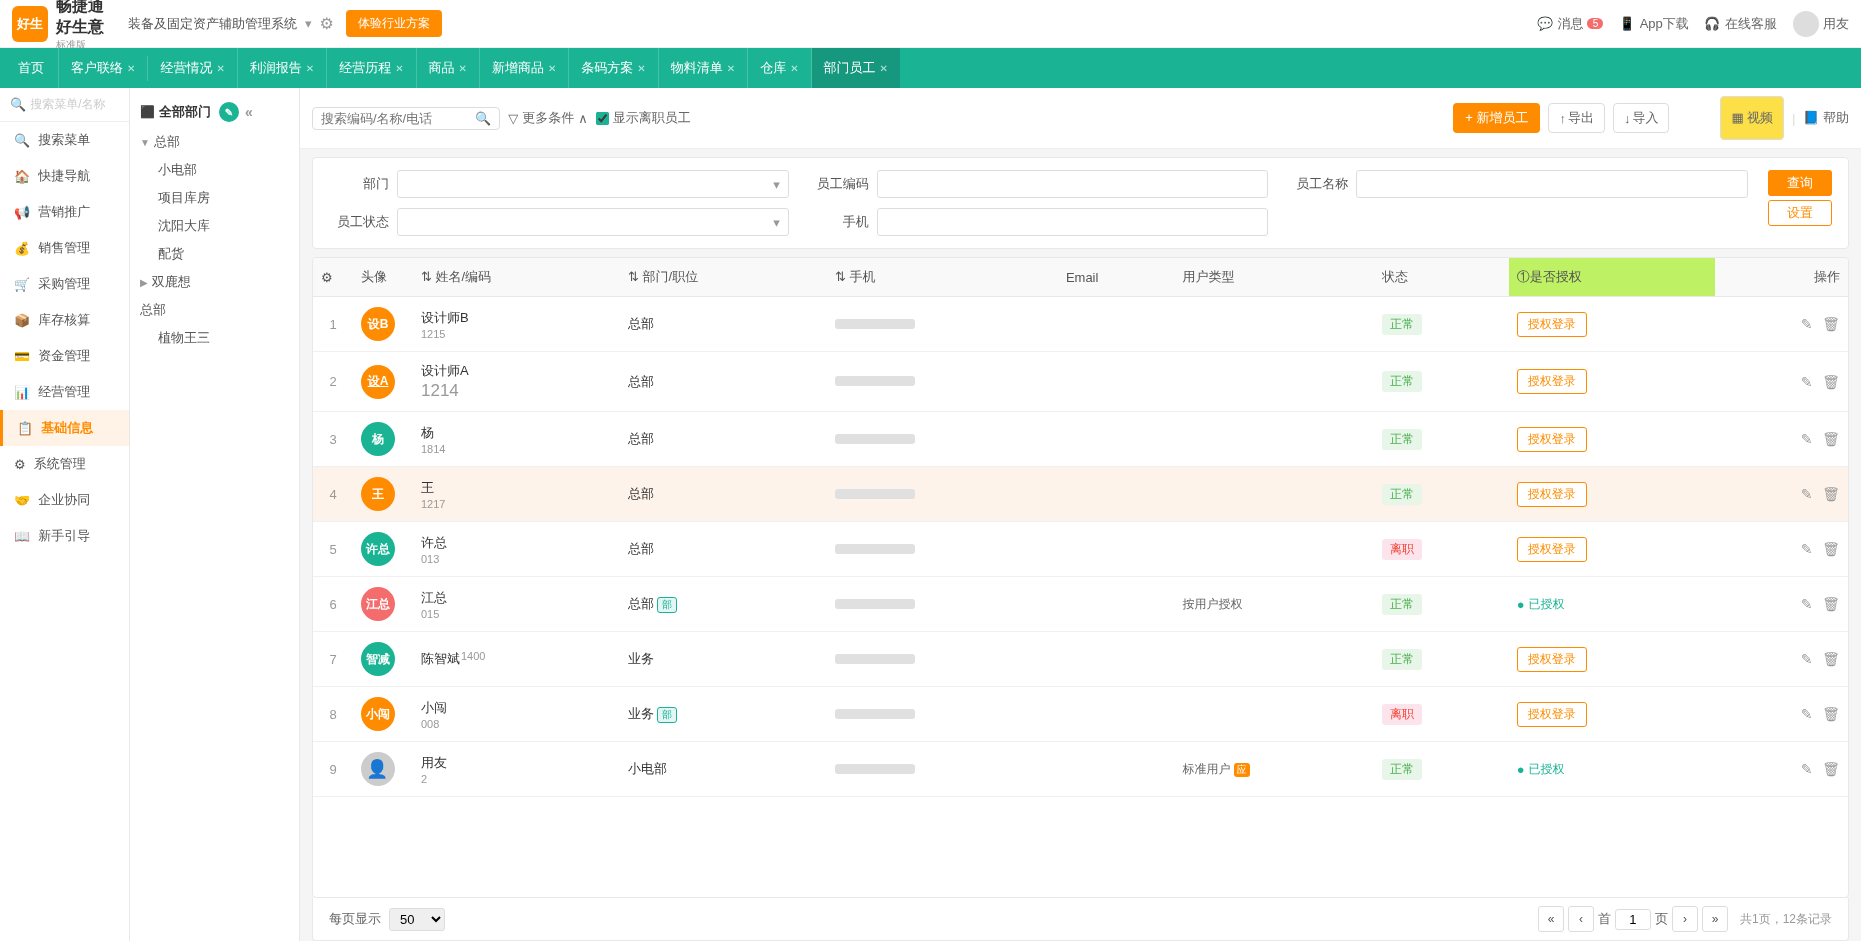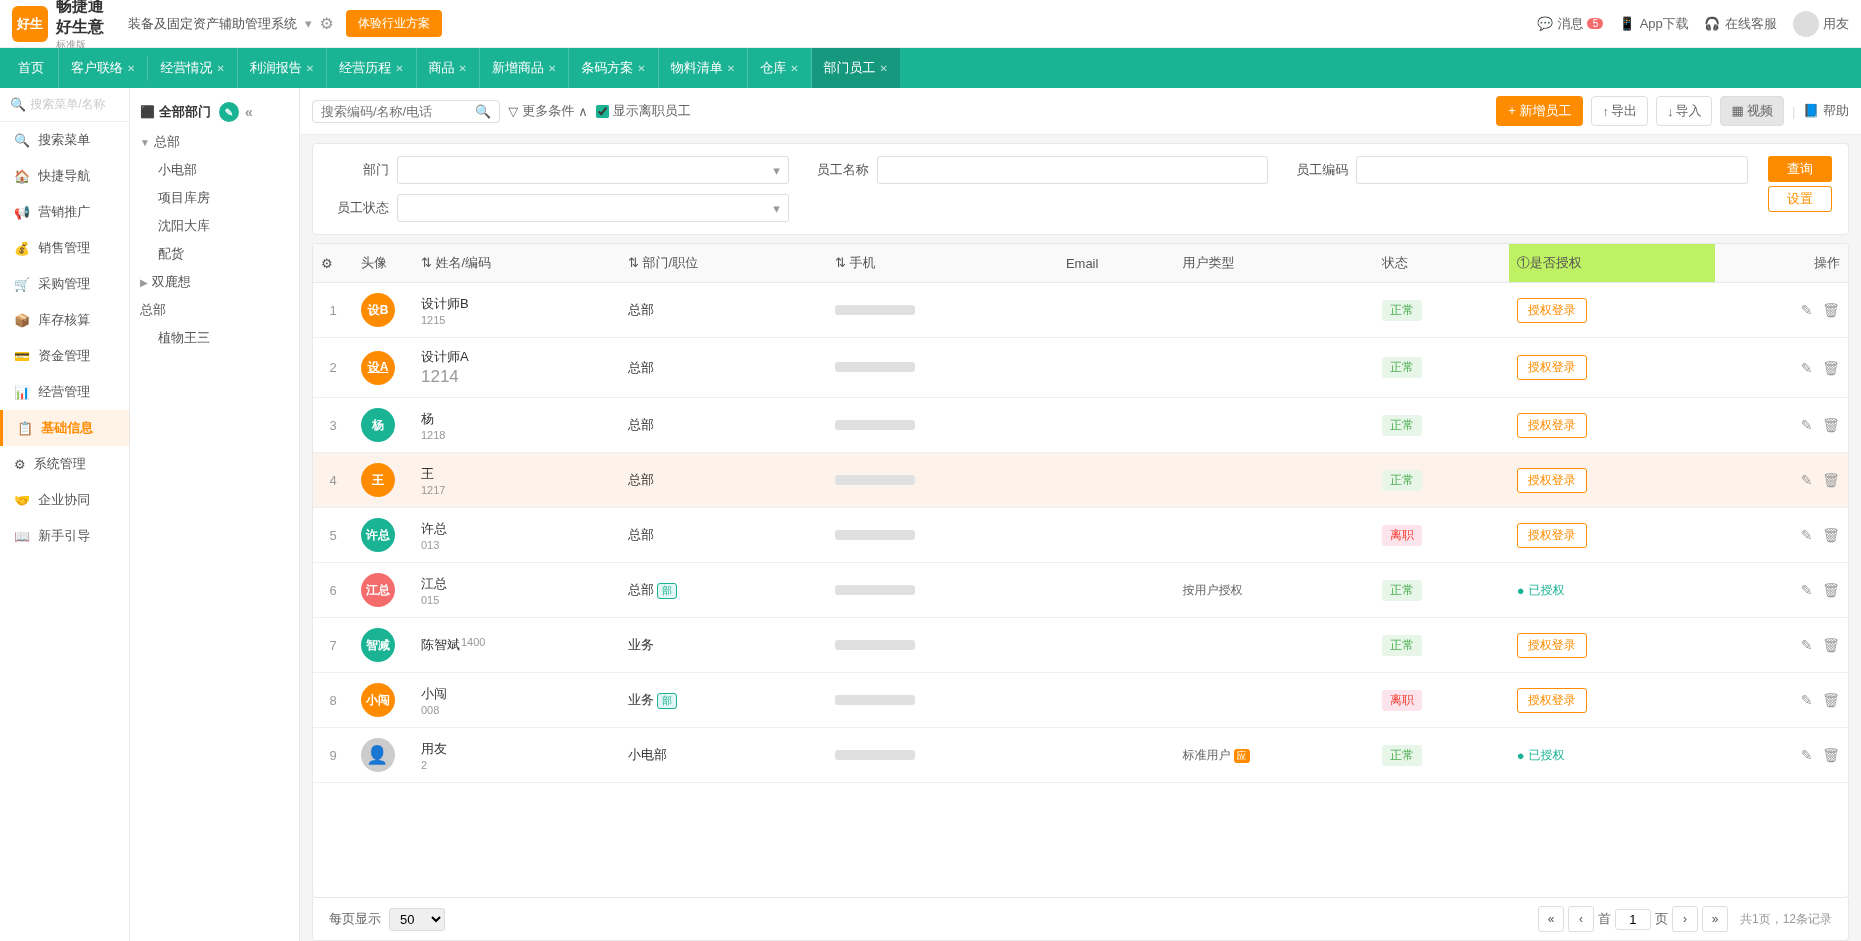--- a/index.html
+++ b/index.html
@@ -189,54 +189,58 @@
       <div style="margin-left:auto;display:flex;align-items:center;gap:8px;">
         <button style="background:#ff8c00;color:white;border:none;border-radius:4px;padding:6px 12px;cursor:pointer;font-size:13px;white-space:nowrap;">+ 新增员工</button>
         <button style="background:white;color:#666;border:1px solid #ddd;border-radius:4px;padding:5px 10px;cursor:pointer;font-size:12px;display:flex;align-items:center;gap:2px;">
           <span>↑</span>
           <span>导出</span>
         </button>
         <button style="background:white;color:#666;border:1px solid #ddd;border-radius:4px;padding:5px 10px;cursor:pointer;font-size:12px;display:flex;align-items:center;gap:2px;">
           <span>↓</span>
           <span>导入</span>
         </button>
-        <button style="background:#e5e5e5;color:#666;border:1px solid #ddd;border-radius:4px;padding:5px 10px;cursor:pointer;font-size:12px;">
+        <button style="background:#fde047;color:#666;border:1px solid #ddd;border-radius:4px;padding:12px 10px;cursor:pointer;font-size:12px;margin-left:43px;">
           <span>▦</span>
           <span>视频</span>
         </button>
         <span style="color:#ddd;">|</span>
         <button style="background:white;color:#666;border:none;cursor:pointer;font-size:12px;">
           <span>📘</span>
           <span>帮助</span>
         </button>
       </div>
     </div>
 
     <div style="background:white;border:1px solid #e8e8e8;margin:8px 12px 0;border-radius:4px;padding:12px 100px 12px 16px;display:grid;grid-template-columns:1fr 1fr 1fr;gap:10px 20px;position:relative;">
       <div style="display:flex;align-items:center;gap:8px;">
         <span style="font-size:13px;color:#555;white-space:nowrap;width:60px;text-align:right;">部门</span>
         <div style="flex:1;border:1px solid #ddd;border-radius:3px;padding:4px 8px;font-size:13px;height:28px;background:white;display:flex;align-items:center;justify-content:space-between;cursor:pointer;">
           <span></span>
           <span style="color:#999;">▾</span>
         </div>
       </div>
       <div style="display:flex;align-items:center;gap:8px;">
+        <span style="font-size:13px;color:#555;white-space:nowrap;width:60px;text-align:right;">员工编码</span>
+        <input type="text" style="flex: 1 1 0%; border: 1px solid rgb(221, 221, 221); border-radius: 3px; padding: 4px 8px; font-size: 13px; outline: none; height: 28px;">
+      </div>
+      <div style="display:flex;align-items:center;gap:8px;">
         <span style="font-size:13px;color:#555;white-space:nowrap;width:60px;text-align:right;">员工名称</span>
-        <input type="text" style="flex: 1 1 0%; border: 1px solid rgb(221, 221, 221); border-radius: 3px; padding: 4px 8px; font-size: 13px; outline: none; height: 28px;">
-      </div>
-      <div style="display:flex;align-items:center;gap:8px;">
-        <span style="font-size:13px;color:#555;white-space:nowrap;width:60px;text-align:right;">员工编码</span>
         <input type="text" style="flex: 1 1 0%; border: 1px solid rgb(221, 221, 221); border-radius: 3px; padding: 4px 8px; font-size: 13px; outline: none; height: 28px;">
       </div>
       <div style="display:flex;align-items:center;gap:8px;">
         <span style="font-size:13px;color:#555;white-space:nowrap;width:60px;text-align:right;">员工状态</span>
         <div style="flex:1;border:1px solid #ddd;border-radius:3px;padding:4px 8px;font-size:13px;height:28px;background:white;display:flex;align-items:center;justify-content:space-between;cursor:pointer;">
           <span></span>
           <span style="color:#999;">▾</span>
         </div>
+      </div>
+      <div style="display:flex;align-items:center;gap:8px;">
+        <span style="font-size:13px;color:#555;white-space:nowrap;width:60px;text-align:right;">手机</span>
+        <input type="text" style="flex: 1 1 0%; border: 1px solid rgb(221, 221, 221); border-radius: 3px; padding: 4px 8px; font-size: 13px; outline: none; height: 28px;">
       </div>
       <div style="position:absolute;right:16px;top:12px;display:flex;flex-direction:column;gap:4px;">
         <button style="background:#ff8c00;color:white;border:none;border-radius:3px;padding:4px 18px;cursor:pointer;font-size:13px;">查询</button>
         <button style="background:white;color:#ff8c00;border:1px solid #ff8c00;border-radius:3px;padding:3px 18px;cursor:pointer;font-size:13px;">设置</button>
       </div>
     </div>
 
     <div style="flex:1;overflow:auto;margin:8px 12px 0;background:white;border:1px solid #e8e8e8;border-radius:4px;">
       <table style="width:100%;border-collapse:collapse;">
         <thead>
@@ -301,21 +305,21 @@
     </td>
   </tr>
             <tr>
     <td style="padding:10px 8px;border-bottom:1px solid #f0f0f0;font-size:13px;color:#999;text-align:center;">3</td>
     <td style="padding:10px 8px;border-bottom:1px solid #f0f0f0;vertical-align:middle;">
                 <div style="width:34px;height:34px;border-radius:50%;background:#1ab394;display:flex;align-items:center;justify-content:center;color:white;font-size:12px;font-weight:bold;">杨</div>
               </td>
     <td style="padding:10px 8px;border-bottom:1px solid #f0f0f0;vertical-align:middle;">
                 <div style="display:flex;flex-direction:column;gap:1px;">
     <span style="font-size:13px;color:#333;">杨</span>
-    <span style="font-size:11px;color:#999;">1218</span>
+    <span style="font-size:11px;color:#999;">1814</span>
   </div>
               </td>
     <td style="padding:10px 8px;border-bottom:1px solid #f0f0f0;vertical-align:middle;"><span>总部</span></td>
     <td style="padding:10px 8px;border-bottom:1px solid #f0f0f0;vertical-align:middle;"><span style="display:inline-block;width:80px;height:10px;background:#e0e0e0;border-radius:3px;"></span></td>
     <td style="padding:10px 8px;border-bottom:1px solid #f0f0f0;vertical-align:middle;"></td>
     <td style="padding:10px 8px;border-bottom:1px solid #f0f0f0;vertical-align:middle;"></td>
     <td style="padding:10px 8px;border-bottom:1px solid #f0f0f0;vertical-align:middle;"><span style="display:inline-block;padding:2px 8px;background:#e8f5e9;color:#4caf50;border-radius:3px;font-size:12px;">正常</span></td>
     <td style="padding:10px 8px;border-bottom:1px solid #f0f0f0;vertical-align:middle;"><button style="background:white;color:#ff8c00;border:1px solid #ff8c00;border-radius:3px;padding:3px 10px;font-size:12px;cursor:pointer;">授权登录</button></td>
     <td style="padding:10px 8px;border-bottom:1px solid #f0f0f0;vertical-align:middle;text-align:right;">
       <span style="color:#999;cursor:pointer;font-size:14px;margin-right:6px;">✎</span>

